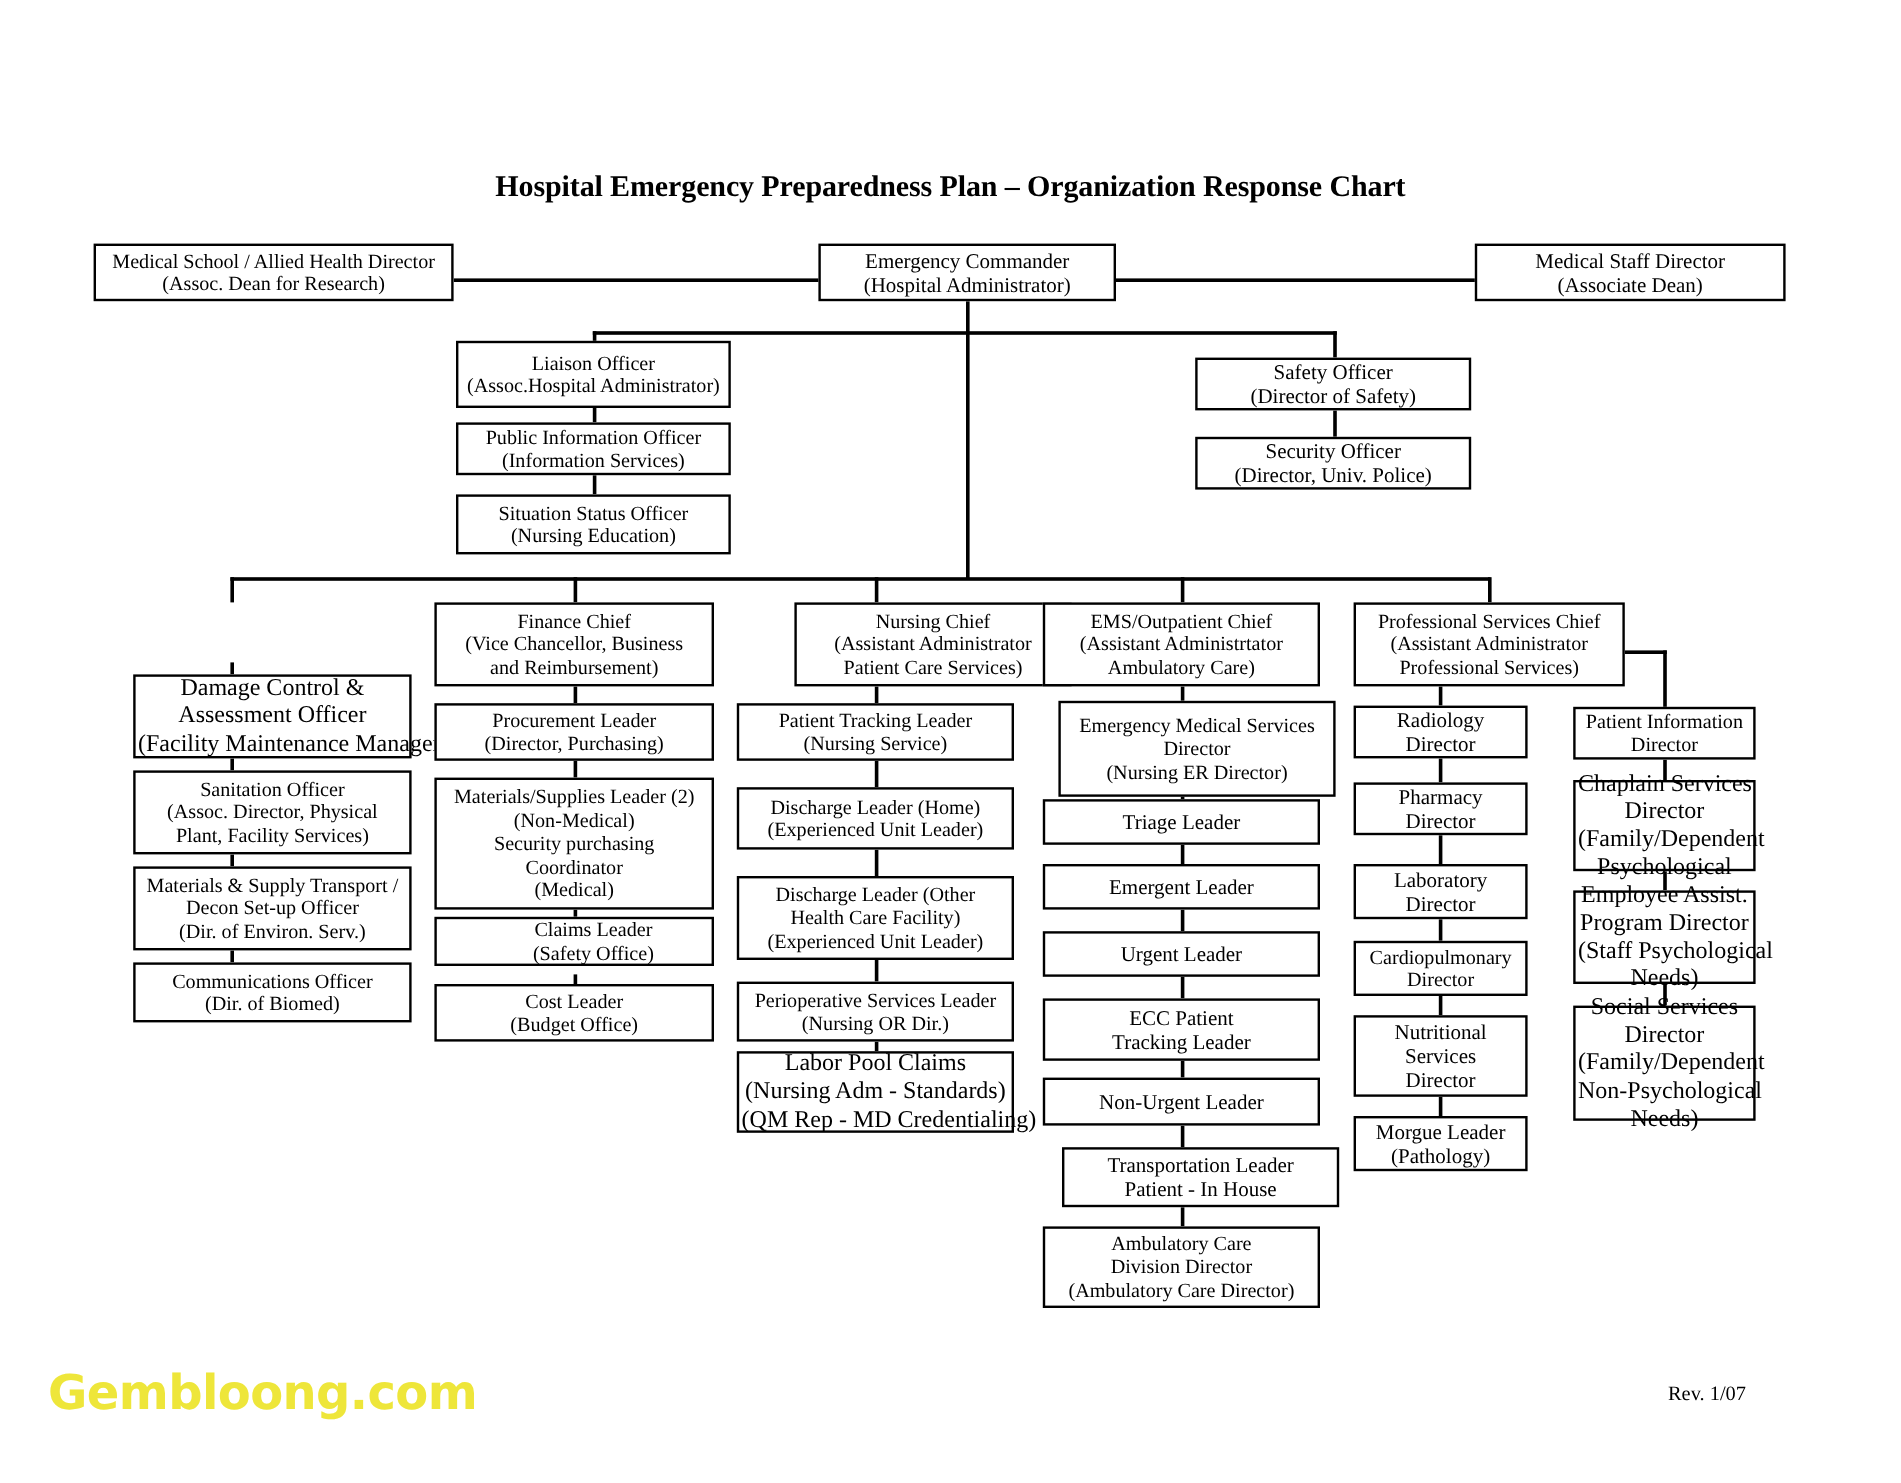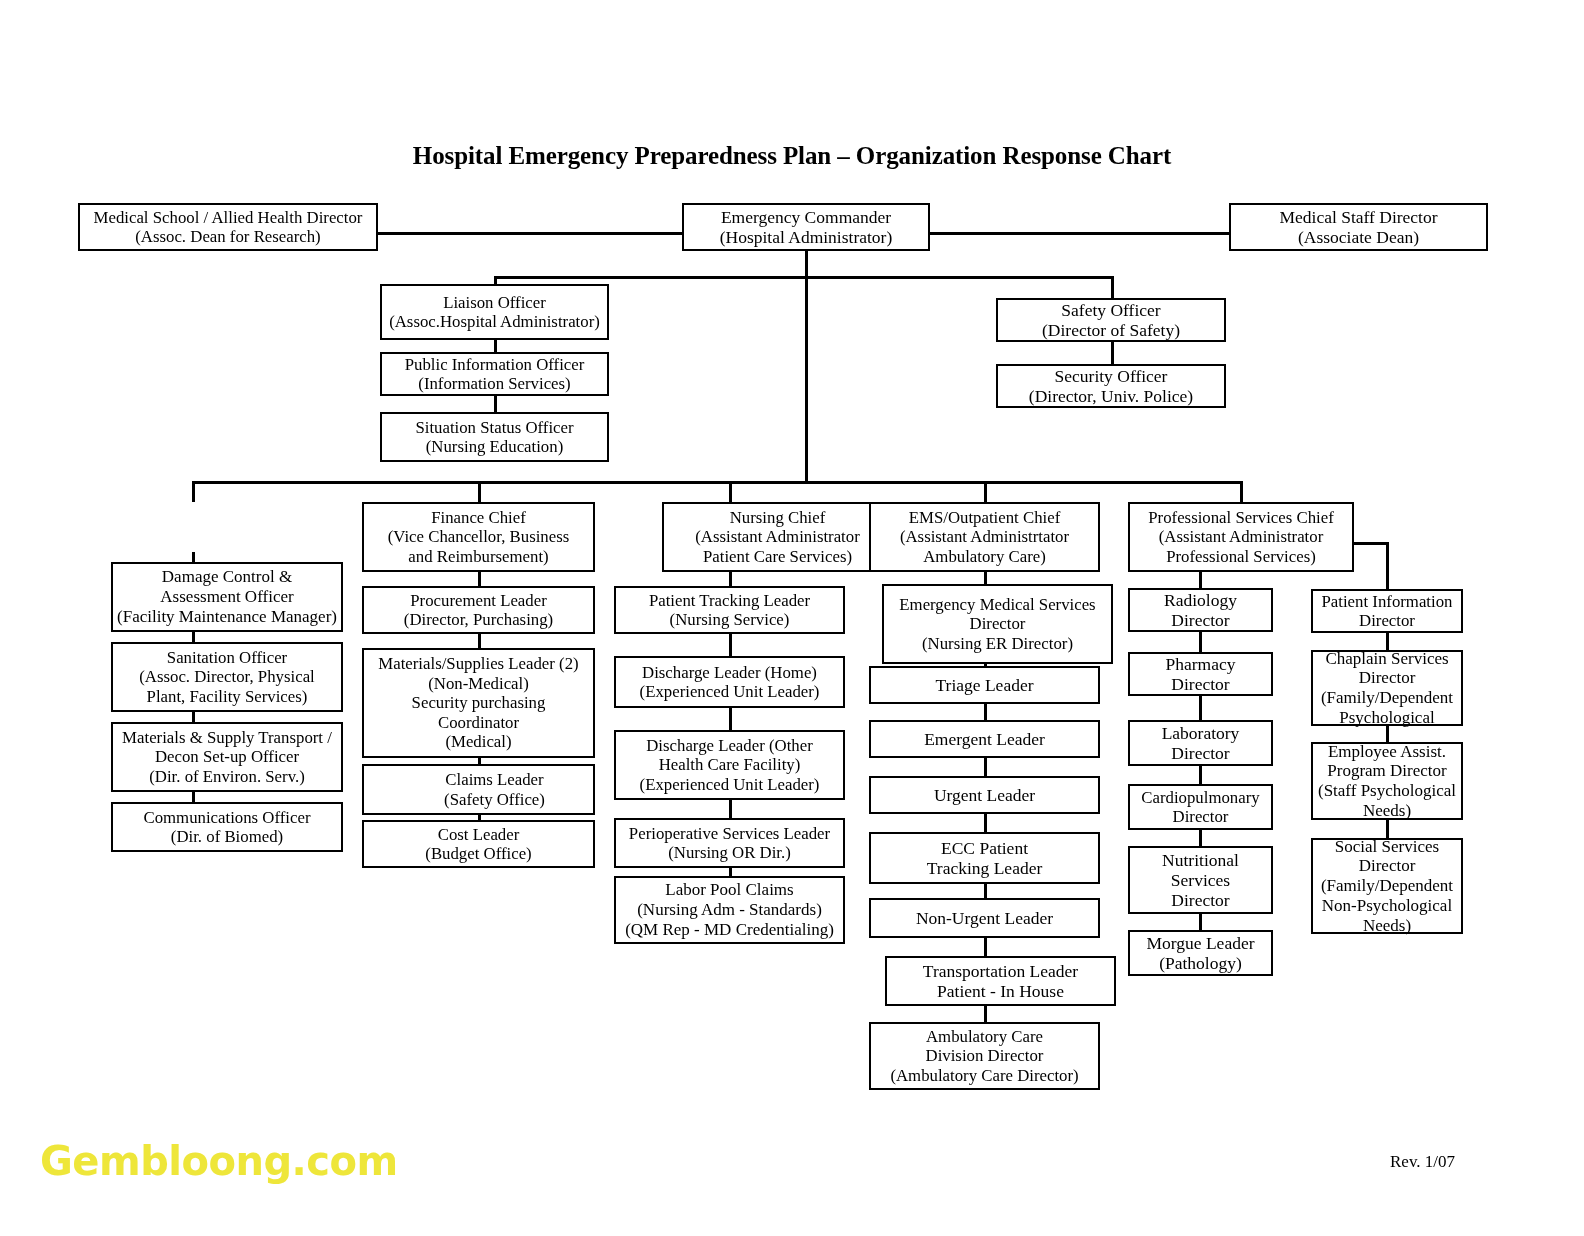--- a/index.html
+++ b/index.html
@@ -41,21 +41,21 @@
     line-height: 1.16;
     padding: 1px 2px;
     z-index: 3;
     white-space: nowrap;
   }
   .node .ln {
     display: block;
     width: 100%;
   }
   .node.tight { font-size: 16.8px; }
-  .node.xtight { font-size: 17px; }
+  .node.xtight { font-size: 20px; }
   .conn {
     position: absolute;
     background: #000000;
     z-index: 1;
   }
   .conn.v { width: 3px; }
   .conn.h { height: 3px; }
   #watermark {
     position: absolute;
     left: 40px;
@@ -182,21 +182,21 @@
 
   <div class="node tight" style="left:362px; top:648px; width:233px; height:110px;">
     <span class="ln">Materials/Supplies Leader (2)</span>
     <span class="ln">(Non-Medical)</span>
     <span class="ln">Security purchasing</span>
     <span class="ln">Coordinator</span>
     <span class="ln">(Medical)</span>
   </div>
   <div class="conn v" style="left:478px; top:758px; height:6px;"></div>
 
-  <div class="node tight" style="left:362px; top:764px; width:233px; height:51px;padding-left:34px;">
+  <div class="node tight" style="left:362px; top:764px; width:233px; height:41px;padding-left:34px;">
     <span class="ln">Claims Leader</span>
     <span class="ln">(Safety Office)</span>
   </div>
   <div class="conn v" style="left:478px; top:812px; height:8px;"></div>
 
   <div class="node tight" style="left:362px; top:820px; width:233px; height:48px;">
     <span class="ln">Cost Leader</span>
     <span class="ln">(Budget Office)</span>
   </div>
 

